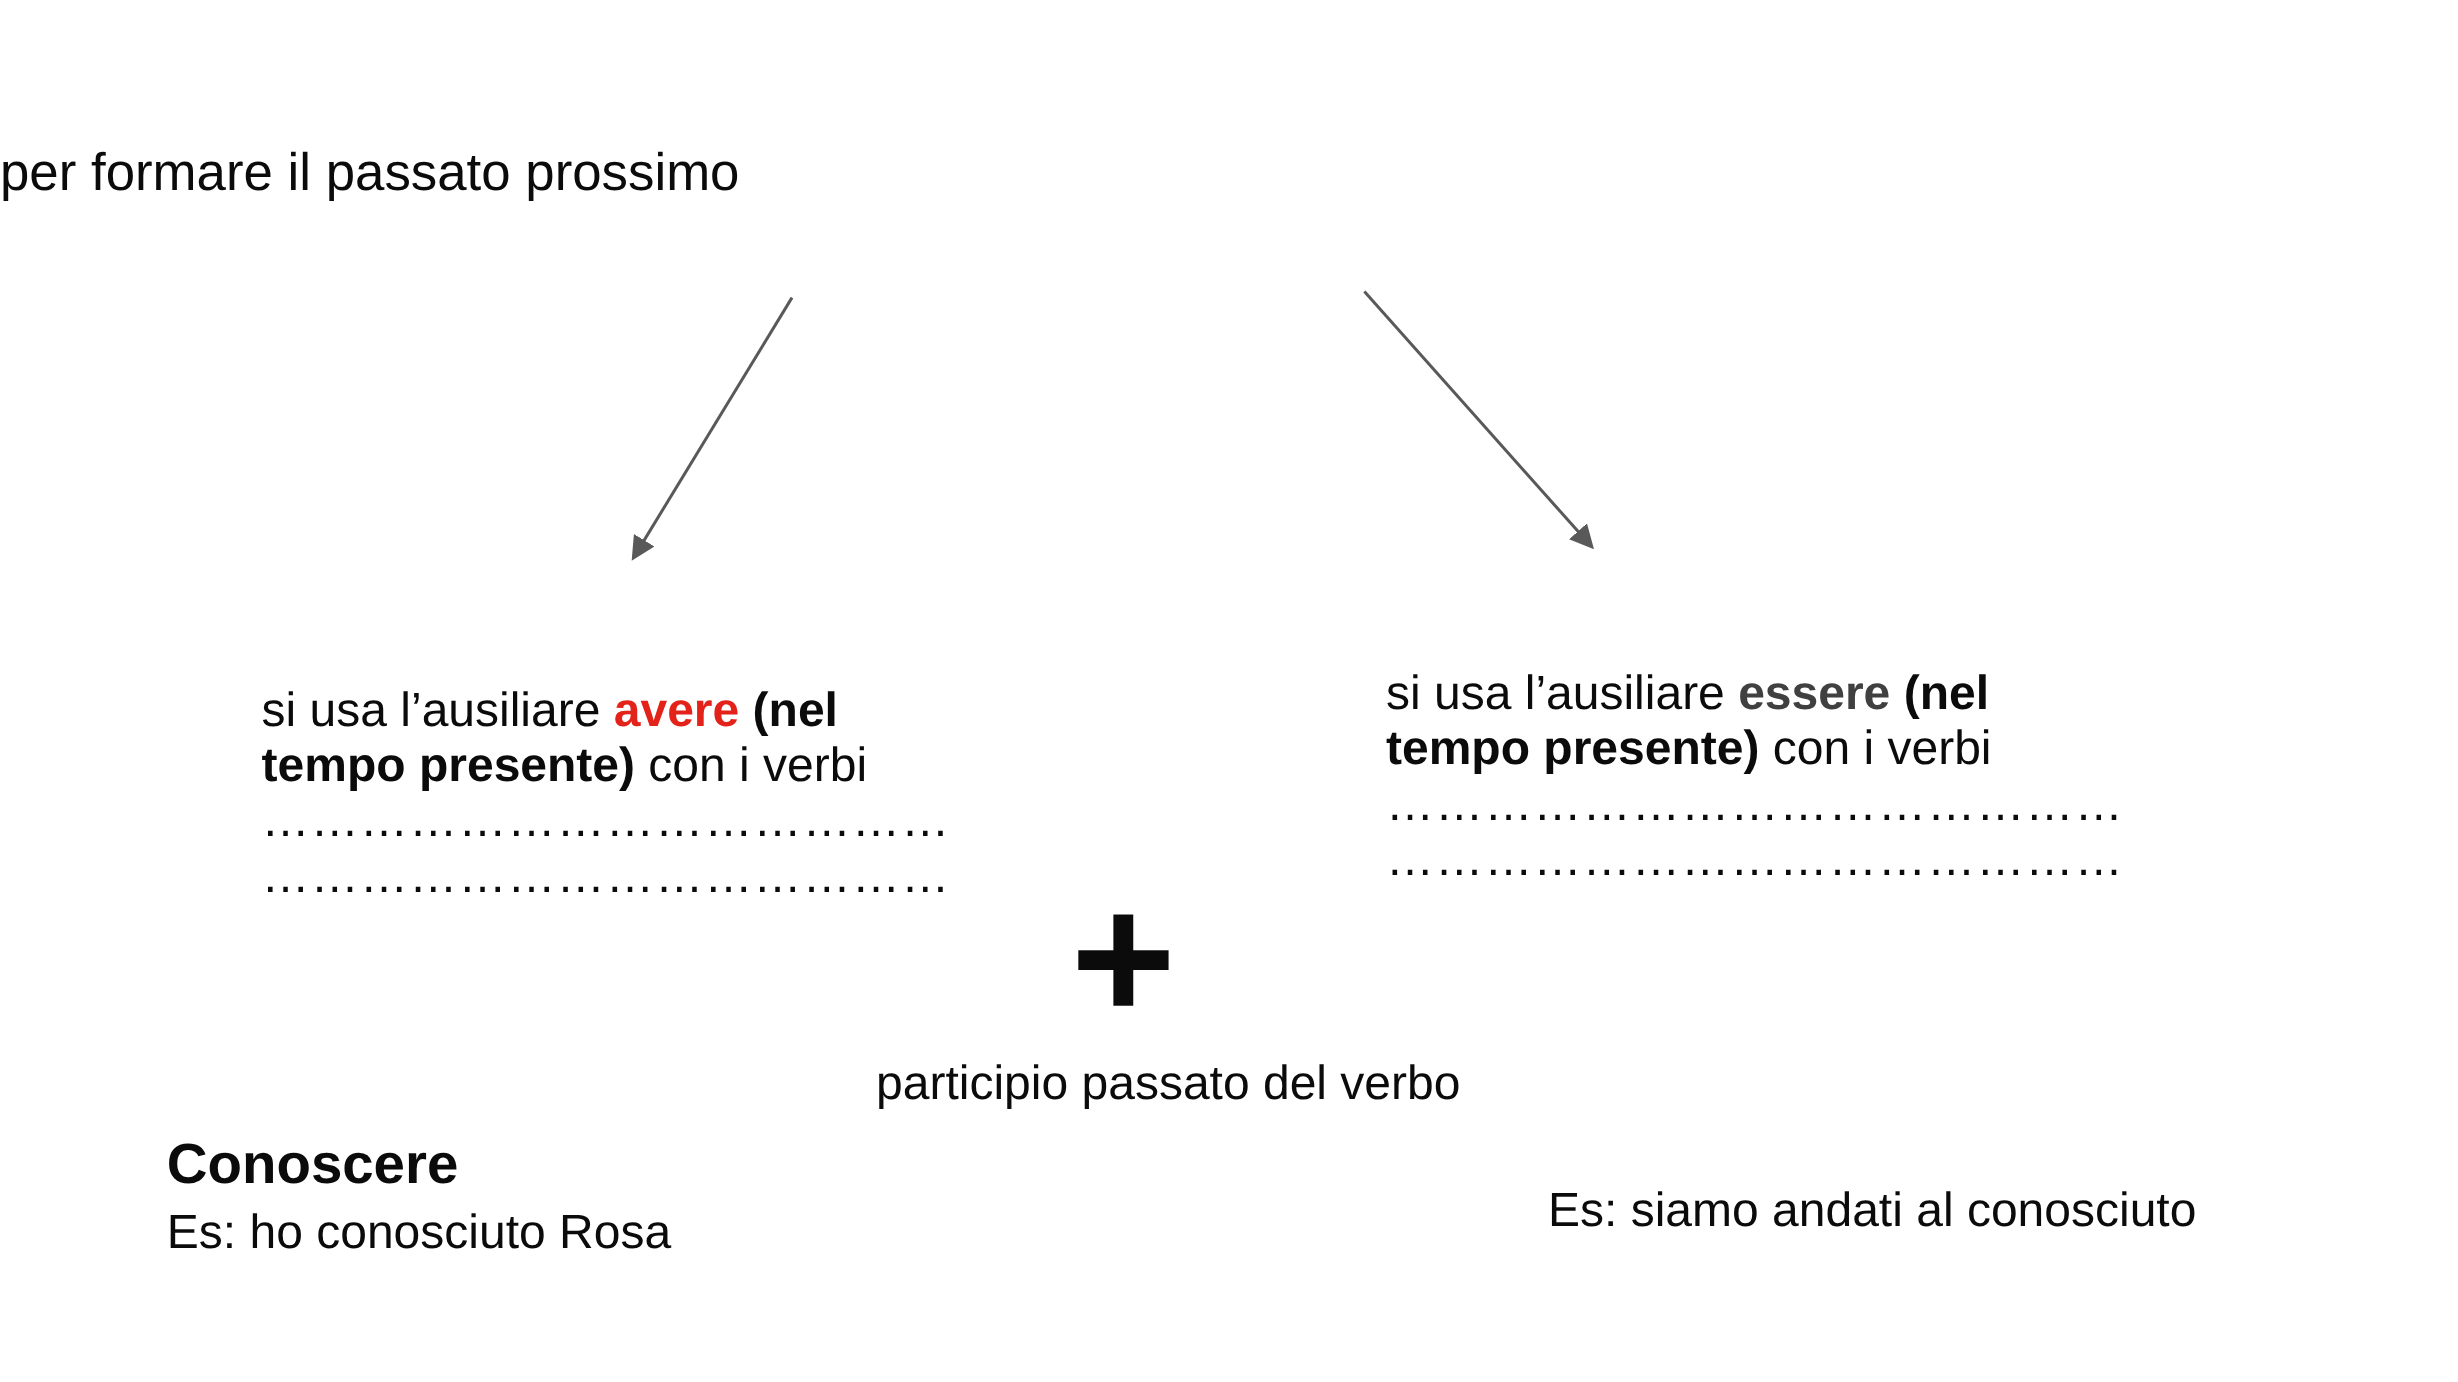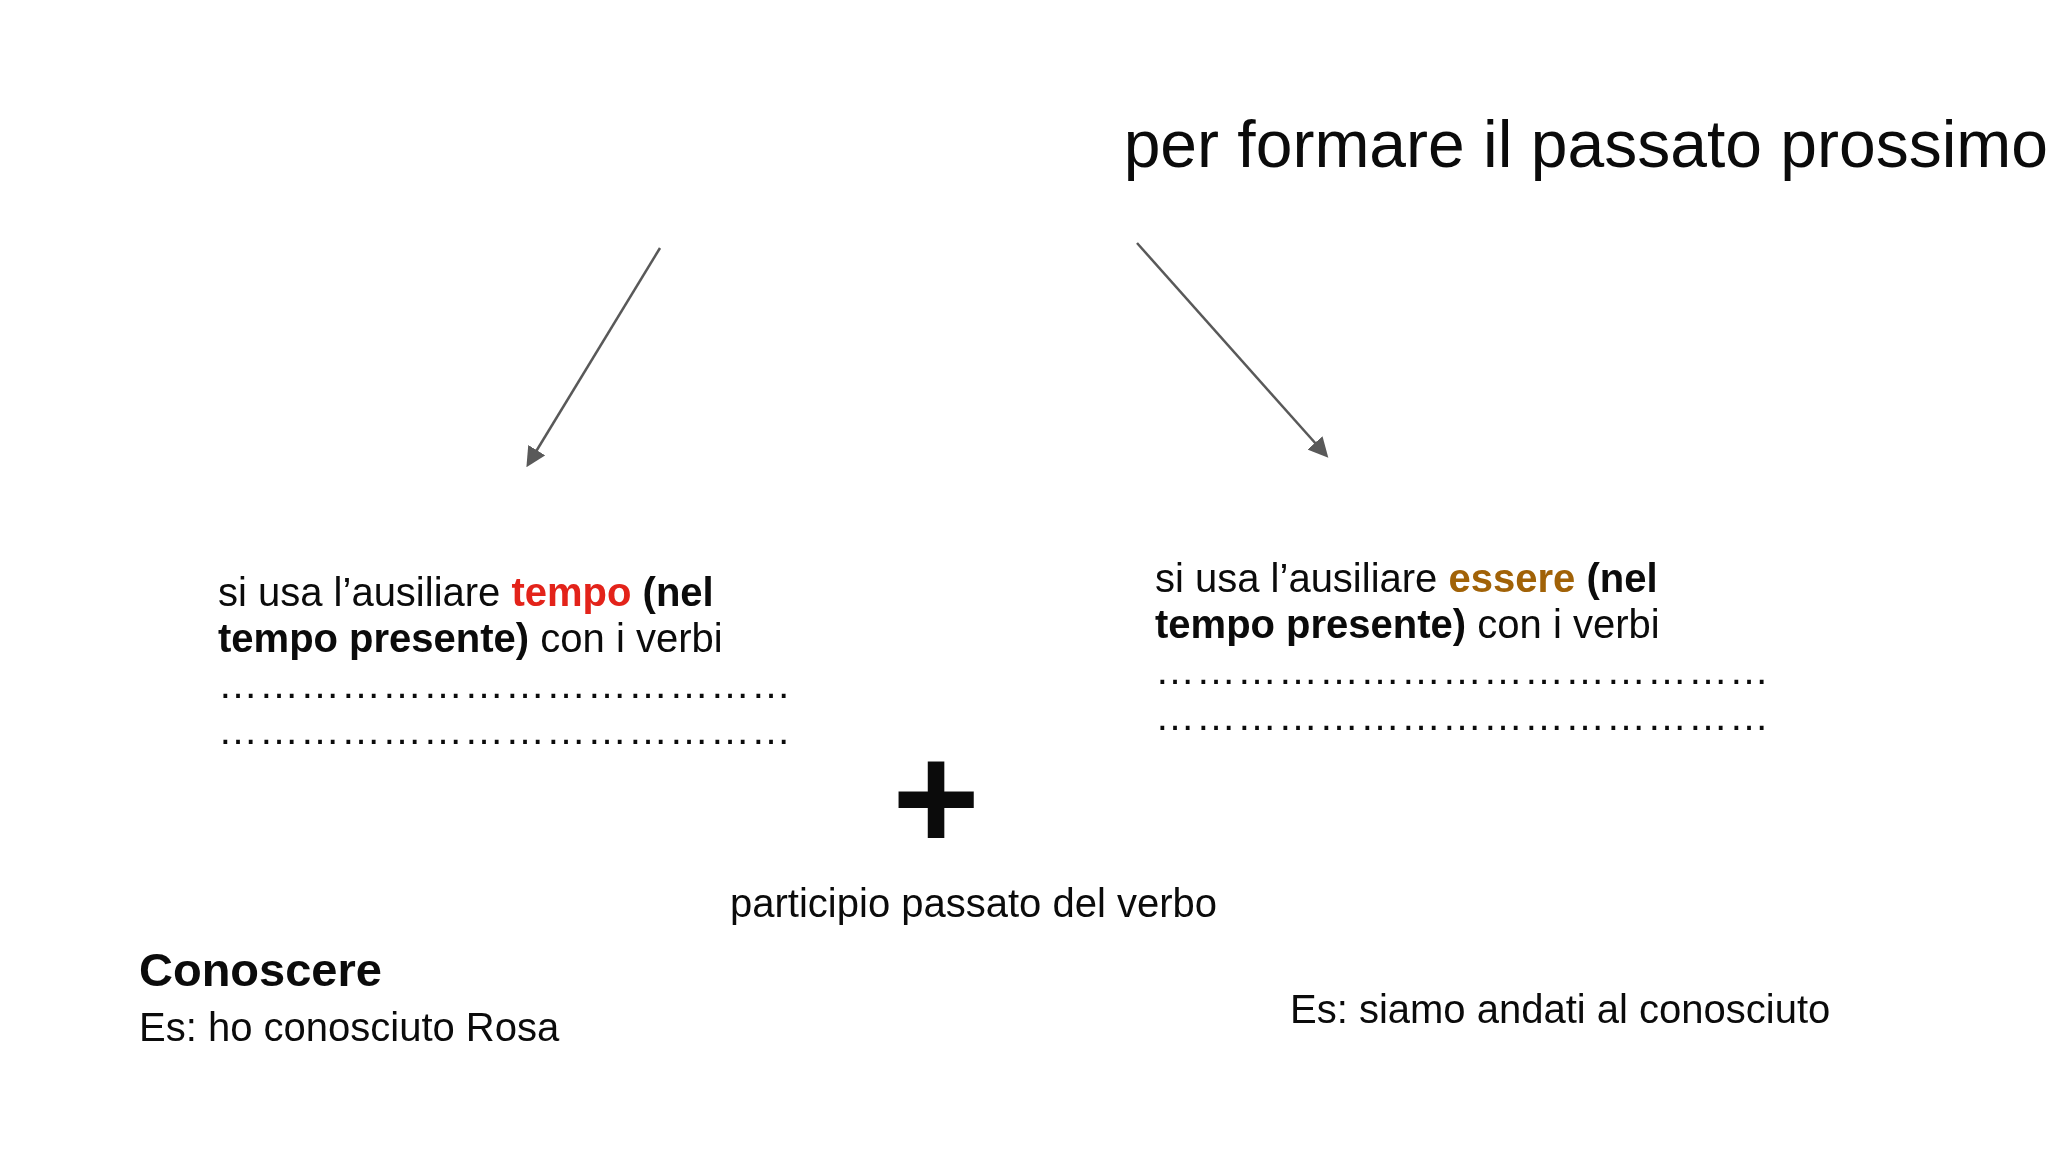--- a/index.html
+++ b/index.html
@@ -12,22 +12,22 @@
     width: 2048px;
     height: 1152px;
     background: #ffffff;
     overflow: hidden;
     color: #0b0b0b;
   }
   .slide-title {
     position: absolute;
     left: 0; right: 0;
     top: 104px;
-    text-align: right;
-    font-size: 66px;
+    text-align: left;
+    font-size: 44px;
     font-weight: 400;
     line-height: 80px;
     letter-spacing: 0;
     margin: 0;
   }
   .arrow-svg { position: absolute; }
 
   .rule-block {
     position: absolute;
     font-size: 40px;
@@ -93,28 +93,28 @@
   <svg class="arrow-svg" style="left:1120px; top:230px;" width="230" height="240" viewBox="0 0 230 240">
     <defs>
       <marker id="ah-right" markerWidth="8" markerHeight="8" refX="6" refY="4" orient="auto">
         <polygon points="0,0 8,4 0,8" fill="#595959"></polygon>
       </marker>
     </defs>
     <line x1="17" y1="13" x2="205" y2="224" stroke-width="2.5" marker-end="url(#ah-right)" stroke="#595959"></line>
   </svg>
 
   <div class="rule-block avere">
-    <p><span>si usa l’ausiliare </span><span class="red" style="color: rgb(227, 35, 26);">tempo</span><span class="b"> (nel</span></p>
+    <p><span>si usa l’ausiliare </span><span class="red" style="color: rgb(227, 35, 26);">avere</span><span class="b"> (nel</span></p>
     <p><span class="b">tempo presente)</span><span> con i verbi</span></p>
     <p class="dots">……………………………………</p>
     <p class="dots">……………………………………</p>
   </div>
 
   <div class="rule-block essere">
-    <p><span>si usa l’ausiliare </span><span class="red" style="color: #a16207;">essere</span><span class="b"> (nel</span></p>
+    <p><span>si usa l’ausiliare </span><span class="red" style="color: #404040;">essere</span><span class="b"> (nel</span></p>
     <p><span class="b">tempo presente)</span><span> con i verbi</span></p>
     <p class="dots">………………………………………</p>
     <p class="dots">………………………………………</p>
   </div>
 
   <div class="plus-sign">+</div>
 
   <div class="participio-label">participio passato del verbo</div>
 
   <div class="example-block conoscere">

